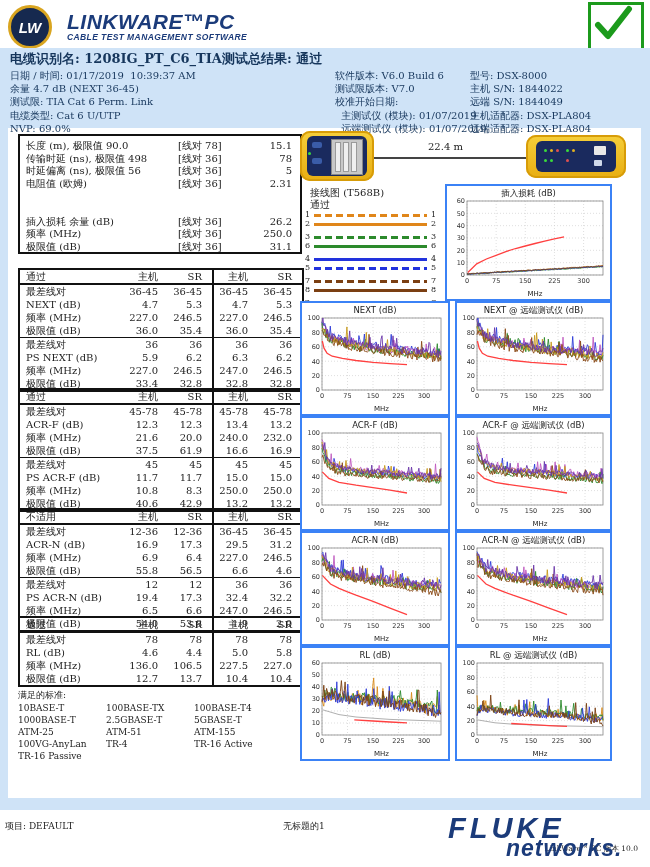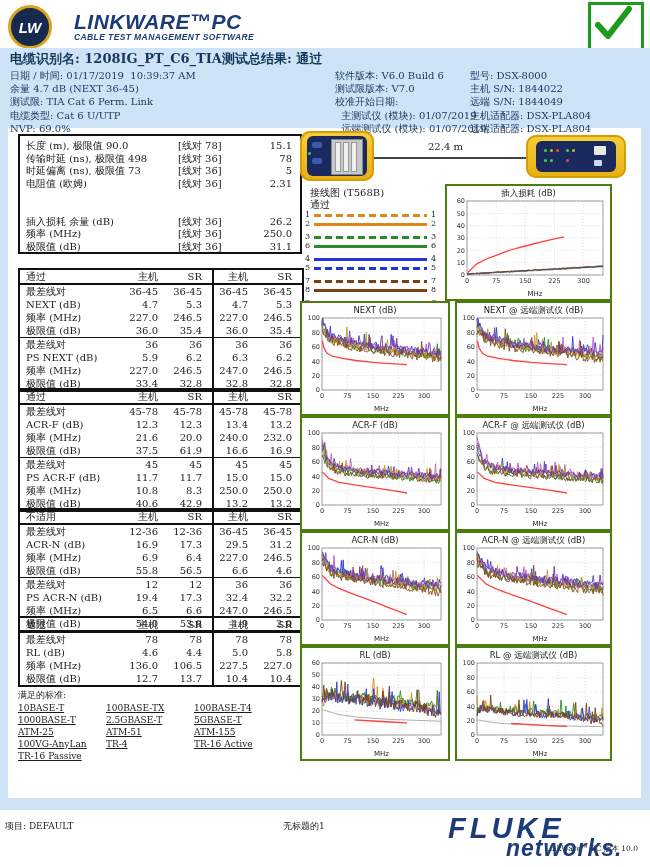--- a/index.html
+++ b/index.html
@@ -4,21 +4,21 @@
 <style>
   html,body{margin:0;padding:0;background:#fff;}
   .page{position:relative;width:650px;height:867px;background:#fff;overflow:hidden;
         font-family:"DejaVu Serif","Liberation Serif",serif;color:#1c1c1c;}
   
   .topbar{position:absolute;left:0;top:0;width:650px;height:48px;background:#fff;}
   .logo{position:absolute;left:8px;top:5px;display:flex;align-items:center;}
   .lw-circle{width:38px;height:38px;border-radius:50%;background:#16294f;border:3px solid #d9a520;
              color:#fff;display:flex;align-items:center;justify-content:center;
              font-family:"Liberation Sans",sans-serif;font-weight:bold;font-size:15px;font-style:italic;}
-  .logo-text{margin-left:22px;font-family:"Liberation Sans",sans-serif;color:#1b3b7a;}
+  .logo-text{margin-left:15px;font-family:"Liberation Sans",sans-serif;color:#1b3b7a;}
   .logo-title{font-size:21px;font-weight:bold;font-style:italic;letter-spacing:.5px;line-height:20px;}
   .logo-sub{font-size:8.5px;font-weight:bold;font-style:italic;letter-spacing:.4px;}
   .pass-box{position:absolute;left:588px;top:2px;width:50px;height:43px;border:3px solid #1c9a1c;background:#fff;}
   
   .header-band{position:absolute;left:0;top:48px;width:650px;height:80px;background:#cfe3f7;color:#16365c;}
   .hdr-row1{display:flex;padding:2px 12px 0 10px;font-size:13px;font-weight:bold;}
   .hcol{position:absolute;top:21px;}
   .hline{font-size:10px;line-height:13.2px;white-space:pre;}
   
   .strip{position:absolute;background:#cfe3f7;}
@@ -37,42 +37,42 @@
   .mtable table{border-collapse:collapse;table-layout:fixed;width:284px;border:2px solid #111;}
   .mtable td{font-size:10px;height:13px;line-height:13px;padding:0;overflow:hidden;white-space:nowrap;}
   .mtable td.lbl{padding-left:6px;text-align:left;}
   .mtable td.num{text-align:right;padding-right:10px;}
   .mtable tr.thead td{border-bottom:2px solid #111;}
   .mtable tr.bsep td{border-top:1.5px solid #111;}
   .mtable td.vsep{border-left:2px solid #111;}
   
   .standards{position:absolute;left:18px;top:689px;width:290px;font-size:9px;line-height:12px;}
   .std-title{margin-bottom:1px;}
-  .stdrow{display:flex;text-decoration:underline;}
+  .stdrow{display:flex;}
   .stdrow span{display:inline-block;}
   .stdrow .c1{width:88px;} .stdrow .c2{width:88px;} .stdrow .c3{width:110px;}
   
   .device{position:absolute;background:linear-gradient(180deg,#f6cf3a,#e8ae12);border-radius:10px;box-shadow:inset 0 0 0 2px #d79c08;}
   .dev-panel{position:absolute;background:#1a2a5e;border-radius:6px;}
   .dev-screen{position:absolute;background:#c8c8c8;border:1px solid #888;}
   .dev-bar{position:absolute;top:2px;bottom:2px;width:4px;background:#efefef;border:1px solid #9a9a9a;}
   .dev-btn{position:absolute;width:10px;height:6px;background:#3a5ca8;border-radius:2px;}
   .led{position:absolute;width:3px;height:3px;border-radius:50%;}
   .link-line{position:absolute;background:#444;height:2px;}
   .link-label{position:absolute;font-size:10px;}
   
   .wiremap{position:absolute;left:300px;top:186px;width:148px;height:128px;font-size:10px;}
   .wm-title{position:absolute;left:10px;top:0;}
   .wm-status{position:absolute;left:10px;top:12px;}
   .wire-row{position:absolute;left:0;width:148px;height:9px;}
   .wire-pin-l{position:absolute;left:0;width:10px;text-align:right;font-size:8px;top:-2px;}
   .wire-pin-r{position:absolute;left:131px;font-size:8px;top:-2px;}
   .wire-line{position:absolute;left:14px;width:113px;height:3px;top:2px;}
   
-  .chart{position:absolute;border:2px solid #4d7c0f;background:#fff;}
+  .chart{position:absolute;border:2px solid #3b82f6;background:#fff;}
   .chart svg{display:block;font-family:"DejaVu Sans","Liberation Sans",sans-serif;}
   .version{position:absolute;right:12px;top:808px;font-size:7.5px;color:#222;margin-top:36px;}
   
   .footer-left{position:absolute;left:5px;top:820px;font-size:9px;}
   .footer-mid{position:absolute;left:283px;top:820px;font-size:9px;}
   .fluke{position:absolute;left:448px;top:812px;width:195px;height:54px;color:#1b3b7a;font-family:"Liberation Sans",sans-serif;}
   .fluke-main{position:absolute;left:0;top:0;font-size:29px;font-weight:bold;font-style:italic;letter-spacing:4px;}
   .fluke-sub{position:absolute;left:58px;top:23px;font-size:23px;font-style:italic;font-weight:bold;letter-spacing:1px;}
   .fluke-dots{position:absolute;left:40px;top:49px;}
 </style>
@@ -135,21 +135,21 @@
         <span class="sl">长度 (m), 极限值 90.0</span>
         <span class="sp">[线对 78]</span>
         <span class="sv">15.1</span>
       </div>
       <div class="srow">
         <span class="sl">传输时延 (ns), 极限值 498</span>
         <span class="sp">[线对 36]</span>
         <span class="sv">78</span>
       </div>
       <div class="srow">
-        <span class="sl">时延偏离 (ns), 极限值 73</span>
+        <span class="sl">时延偏离 (ns), 极限值 56</span>
         <span class="sp">[线对 36]</span>
         <span class="sv">5</span>
       </div>
       <div class="srow">
         <span class="sl">电阻值 (欧姆)</span>
         <span class="sp">[线对 36]</span>
         <span class="sv">2.31</span>
       </div>
       <div class="srow">
         <span class="sl"></span>

